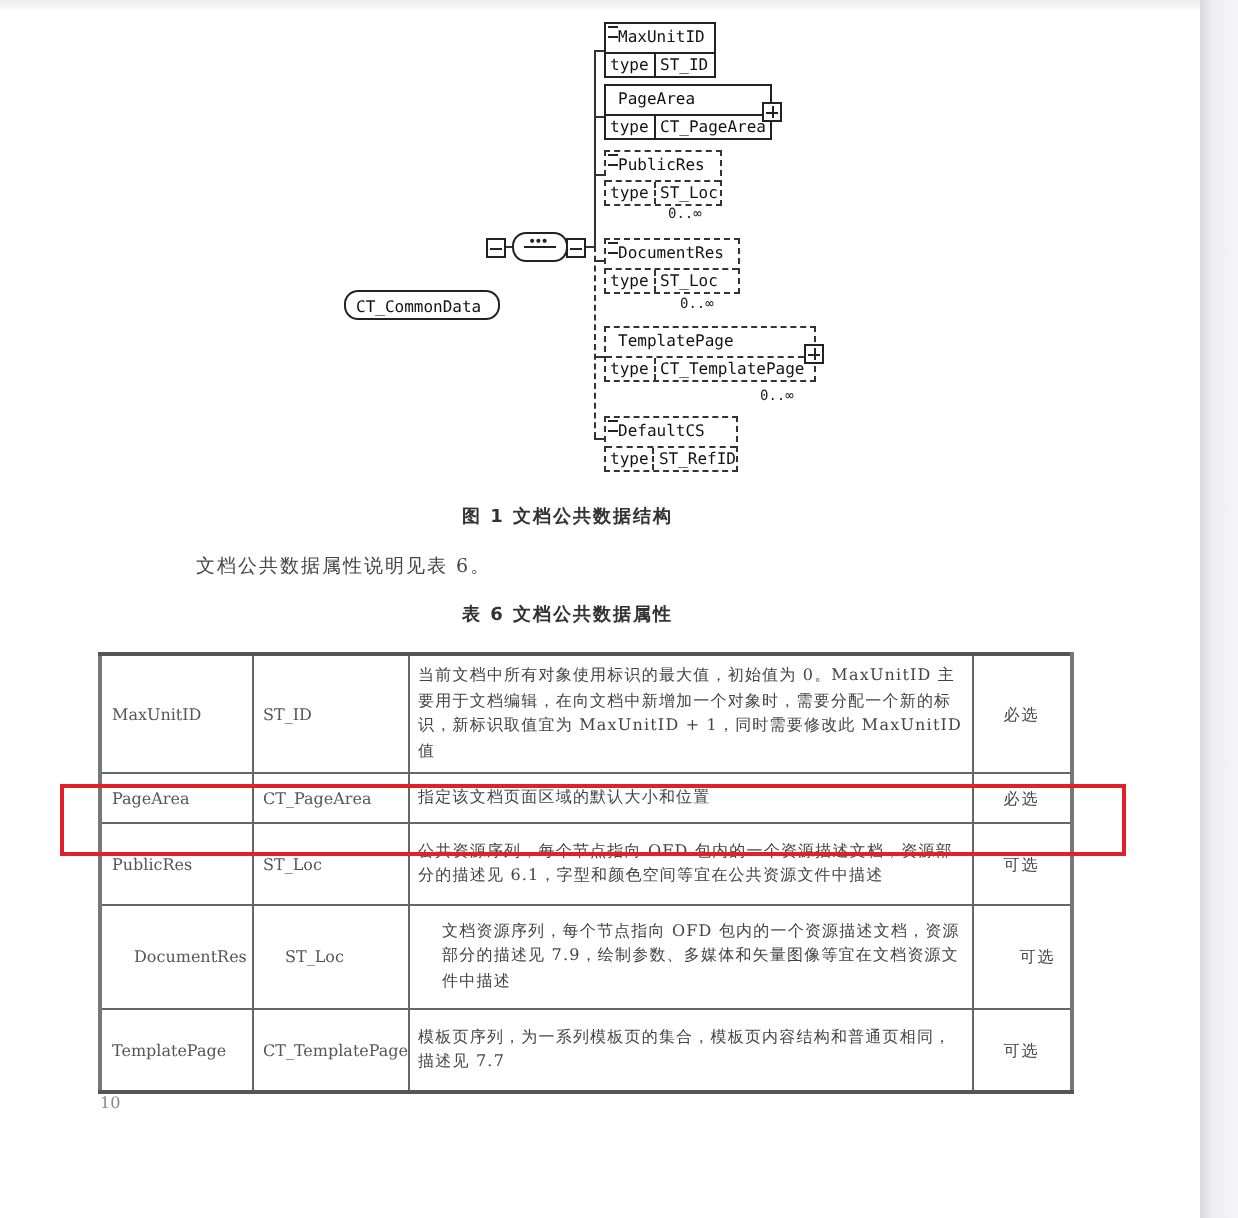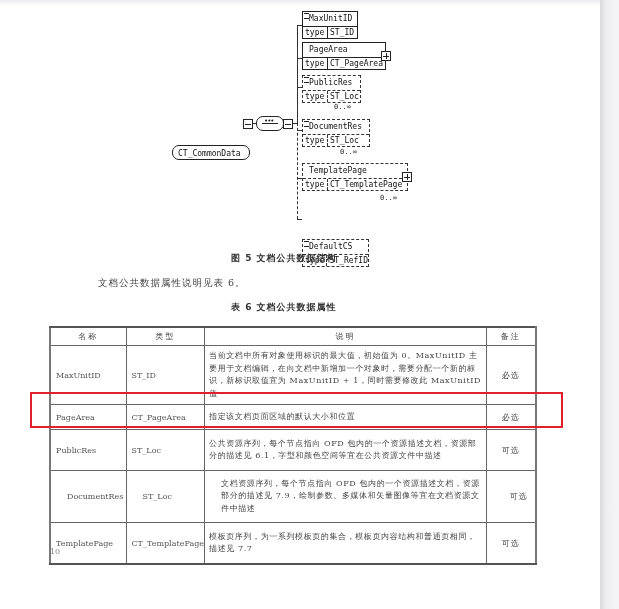--- a/index.html
+++ b/index.html
@@ -134,48 +134,42 @@
   <div class="elem opt mono" style="left:302px;top:163px;width:104px;">
     <div class="name">TemplatePage</div>
     <div class="tr">
         <span class="k">type</span>
         <span class="v">CT_TemplatePage</span>
       </div>
   </div>
   <div class="plus" style="left:402px;top:172px;"></div>
   <div class="card" style="left:380px;top:194px;">0..∞</div>
 
-  <div class="elem opt mono" style="left:302px;top:208px;width:65px;margin-top:31px;">
+  <div class="elem opt mono" style="left:302px;top:208px;width:65px;">
     <div class="attr-mark"></div>
     <div class="name">DefaultCS</div>
     <div class="tr">
         <span class="k">type</span>
         <span class="v">ST_RefID</span>
       </div>
   </div>
 </div>
 
-<div class="caption" style="left:231px;top:252px;">图 5   文档公共数据结构</div>
+<div class="caption" style="left:231px;top:252px;">图 1   文档公共数据结构</div>
 <div class="para">文档公共数据属性说明见表 6。</div>
 <div class="caption" style="left:231px;top:301px;">表 6   文档公共数据属性</div>
 
 <table class="tbl">
   <colgroup>
     <col style="width:76px">
       <col style="width:75px">
       <col style="width:282px">
       <col style="width:49px">
   </colgroup>
   <tbody>
-      <tr>
-    <th>名称</th>
-    <th>类型</th>
-    <th>说明</th>
-    <th>备注</th>
-  </tr>
   <tr class="r1">
     <td class="name">MaxUnitID</td>
     <td class="type">ST_ID</td>
     <td class="desc">当前文档中所有对象使用标识的最大值，初始值为 0。MaxUnitID 主要用于文档编辑，在向文档中新增加一个对象时，需要分配一个新的标识，新标识取值宜为 MaxUnitID + 1，同时需要修改此 MaxUnitID 值</td>
     <td class="note">必选</td>
   </tr>
   <tr class="r2">
     <td class="name">PageArea</td>
     <td class="type">CT_PageArea</td>
     <td class="desc">指定该文档页面区域的默认大小和位置</td>

